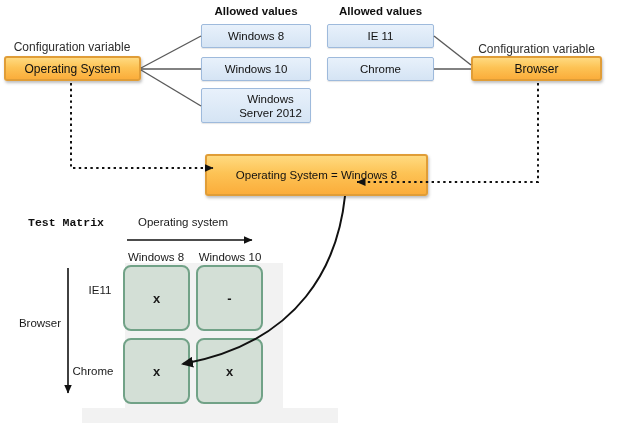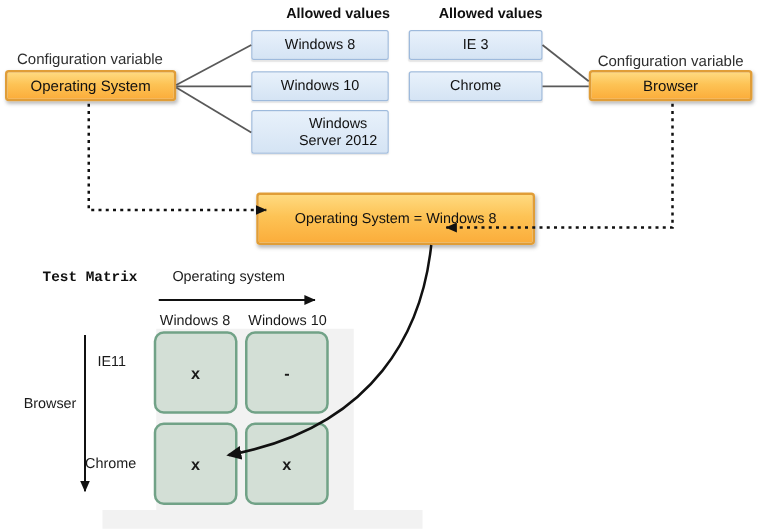--- a/index.html
+++ b/index.html
@@ -2,21 +2,21 @@
 <html><head>
 <meta charset="utf-8">
 <style>
   html,body{margin:0;padding:0;background:#ffffff;}
   #stage{
     position:relative;width:622px;height:425px;background:#ffffff;overflow:hidden;
     font-family:"Liberation Sans","DejaVu Sans",sans-serif;color:#1a1a1a;
   }
   .abs{position:absolute;box-sizing:border-box;}
   .caption{font-size:12px;color:#2e2e2e;text-align:center;white-space:nowrap;}
-  .bold-label{font-weight:bold;font-size:11.5px;color:#0f0f0f;text-align:right;white-space:nowrap;}
+  .bold-label{font-weight:bold;font-size:11.5px;color:#0f0f0f;text-align:center;white-space:nowrap;}
   .orange-box{
     background:linear-gradient(180deg,#FFDA80 0%,#FDC355 45%,#FBAD3B 100%);
     border:2px solid #E09D37;border-radius:3px;
     box-shadow:1px 2px 3px rgba(110,110,110,.45);
     display:flex;align-items:center;justify-content:center;
     font-size:12px;color:#111;
   }
   .blue-box{
     background:linear-gradient(180deg,#E8F1FB 0%,#D5E4F4 100%);
     border:1px solid #9EBADC;border-radius:2px;
@@ -26,21 +26,21 @@
   }
   .config-box{
     display:flex;flex-direction:column;align-items:center;justify-content:center;
     font-size:11.5px;line-height:18px;
   }
   .cell{
     background:#D3DFD6;border:2px solid #71A287;border-radius:8px;
     display:flex;align-items:center;justify-content:center;
     font-weight:bold;font-size:13px;color:#1a1a1a;
   }
-  .row-label{font-size:11.5px;text-align:left;white-space:nowrap;}
+  .row-label{font-size:11.5px;text-align:center;white-space:nowrap;}
   .col-label{font-size:11.5px;text-align:center;white-space:nowrap;}
   .backdrop{background:#F2F2F2;}
   svg.overlay{position:absolute;left:0;top:0;pointer-events:none;z-index:6;}
   .under{z-index:1}.mid{z-index:3}.txt{z-index:4}
 </style>
 </head>
 <body>
 
 <div id="stage">
 
@@ -57,21 +57,21 @@
   </div>
   <div class="abs blue-box mid" style="left:201px;top:57px;width:110px;height:24px;">
     <span>Windows 10</span>
   </div>
   <div class="abs blue-box mid" style="left:201px;top:88px;width:110px;height:35px;padding-left:29px;">
     <span style="width:76px;">Windows Server 2012</span>
   </div>
 
   <div class="abs bold-label txt" style="left:327px;top:5px;width:107px;">Allowed values</div>
   <div class="abs blue-box mid" style="left:327px;top:24px;width:107px;height:24px;">
-    <span>IE 3</span>
+    <span>IE 11</span>
   </div>
   <div class="abs blue-box mid" style="left:327px;top:57px;width:107px;height:24px;">
     <span>Chrome</span>
   </div>
   <div class="abs caption txt" style="left:470px;top:42px;width:133px;">Configuration variable</div>
   <div class="abs orange-box mid" style="left:471px;top:56px;width:131px;height:25px;">
     <span>Browser</span>
   </div>
 
   <div class="abs orange-box config-box mid" style="left:205px;top:154px;width:223px;height:42px;">

